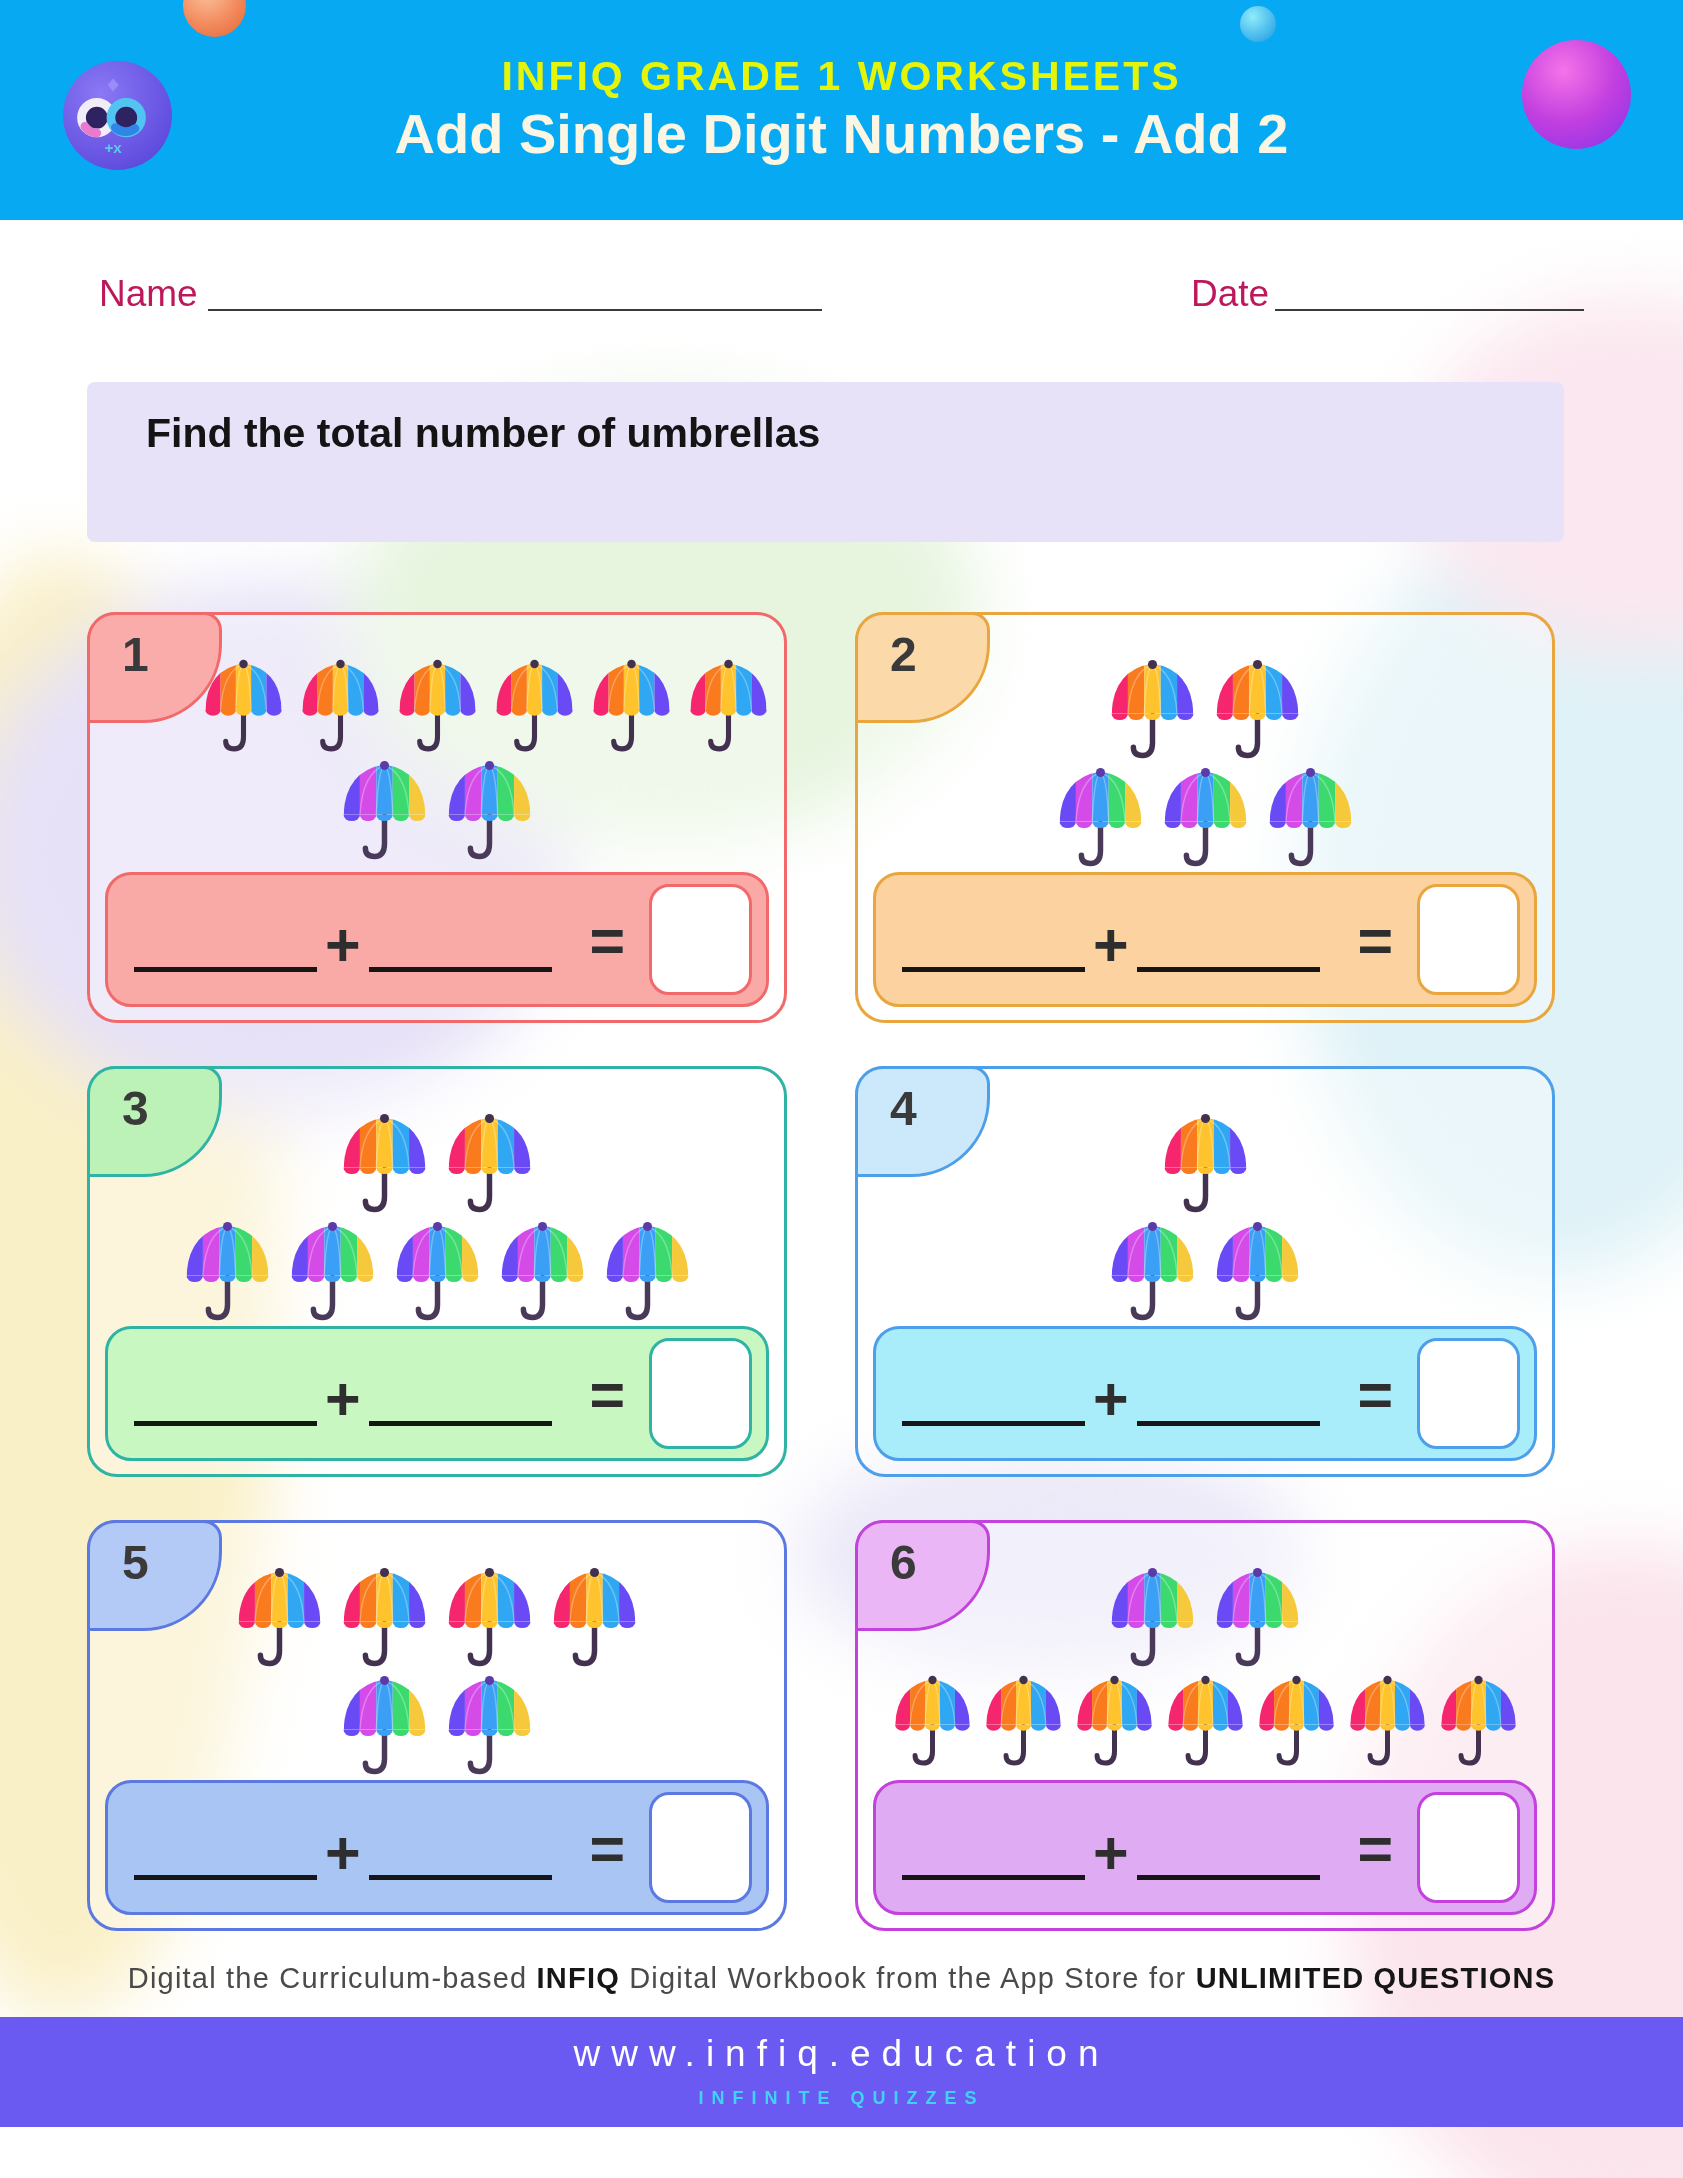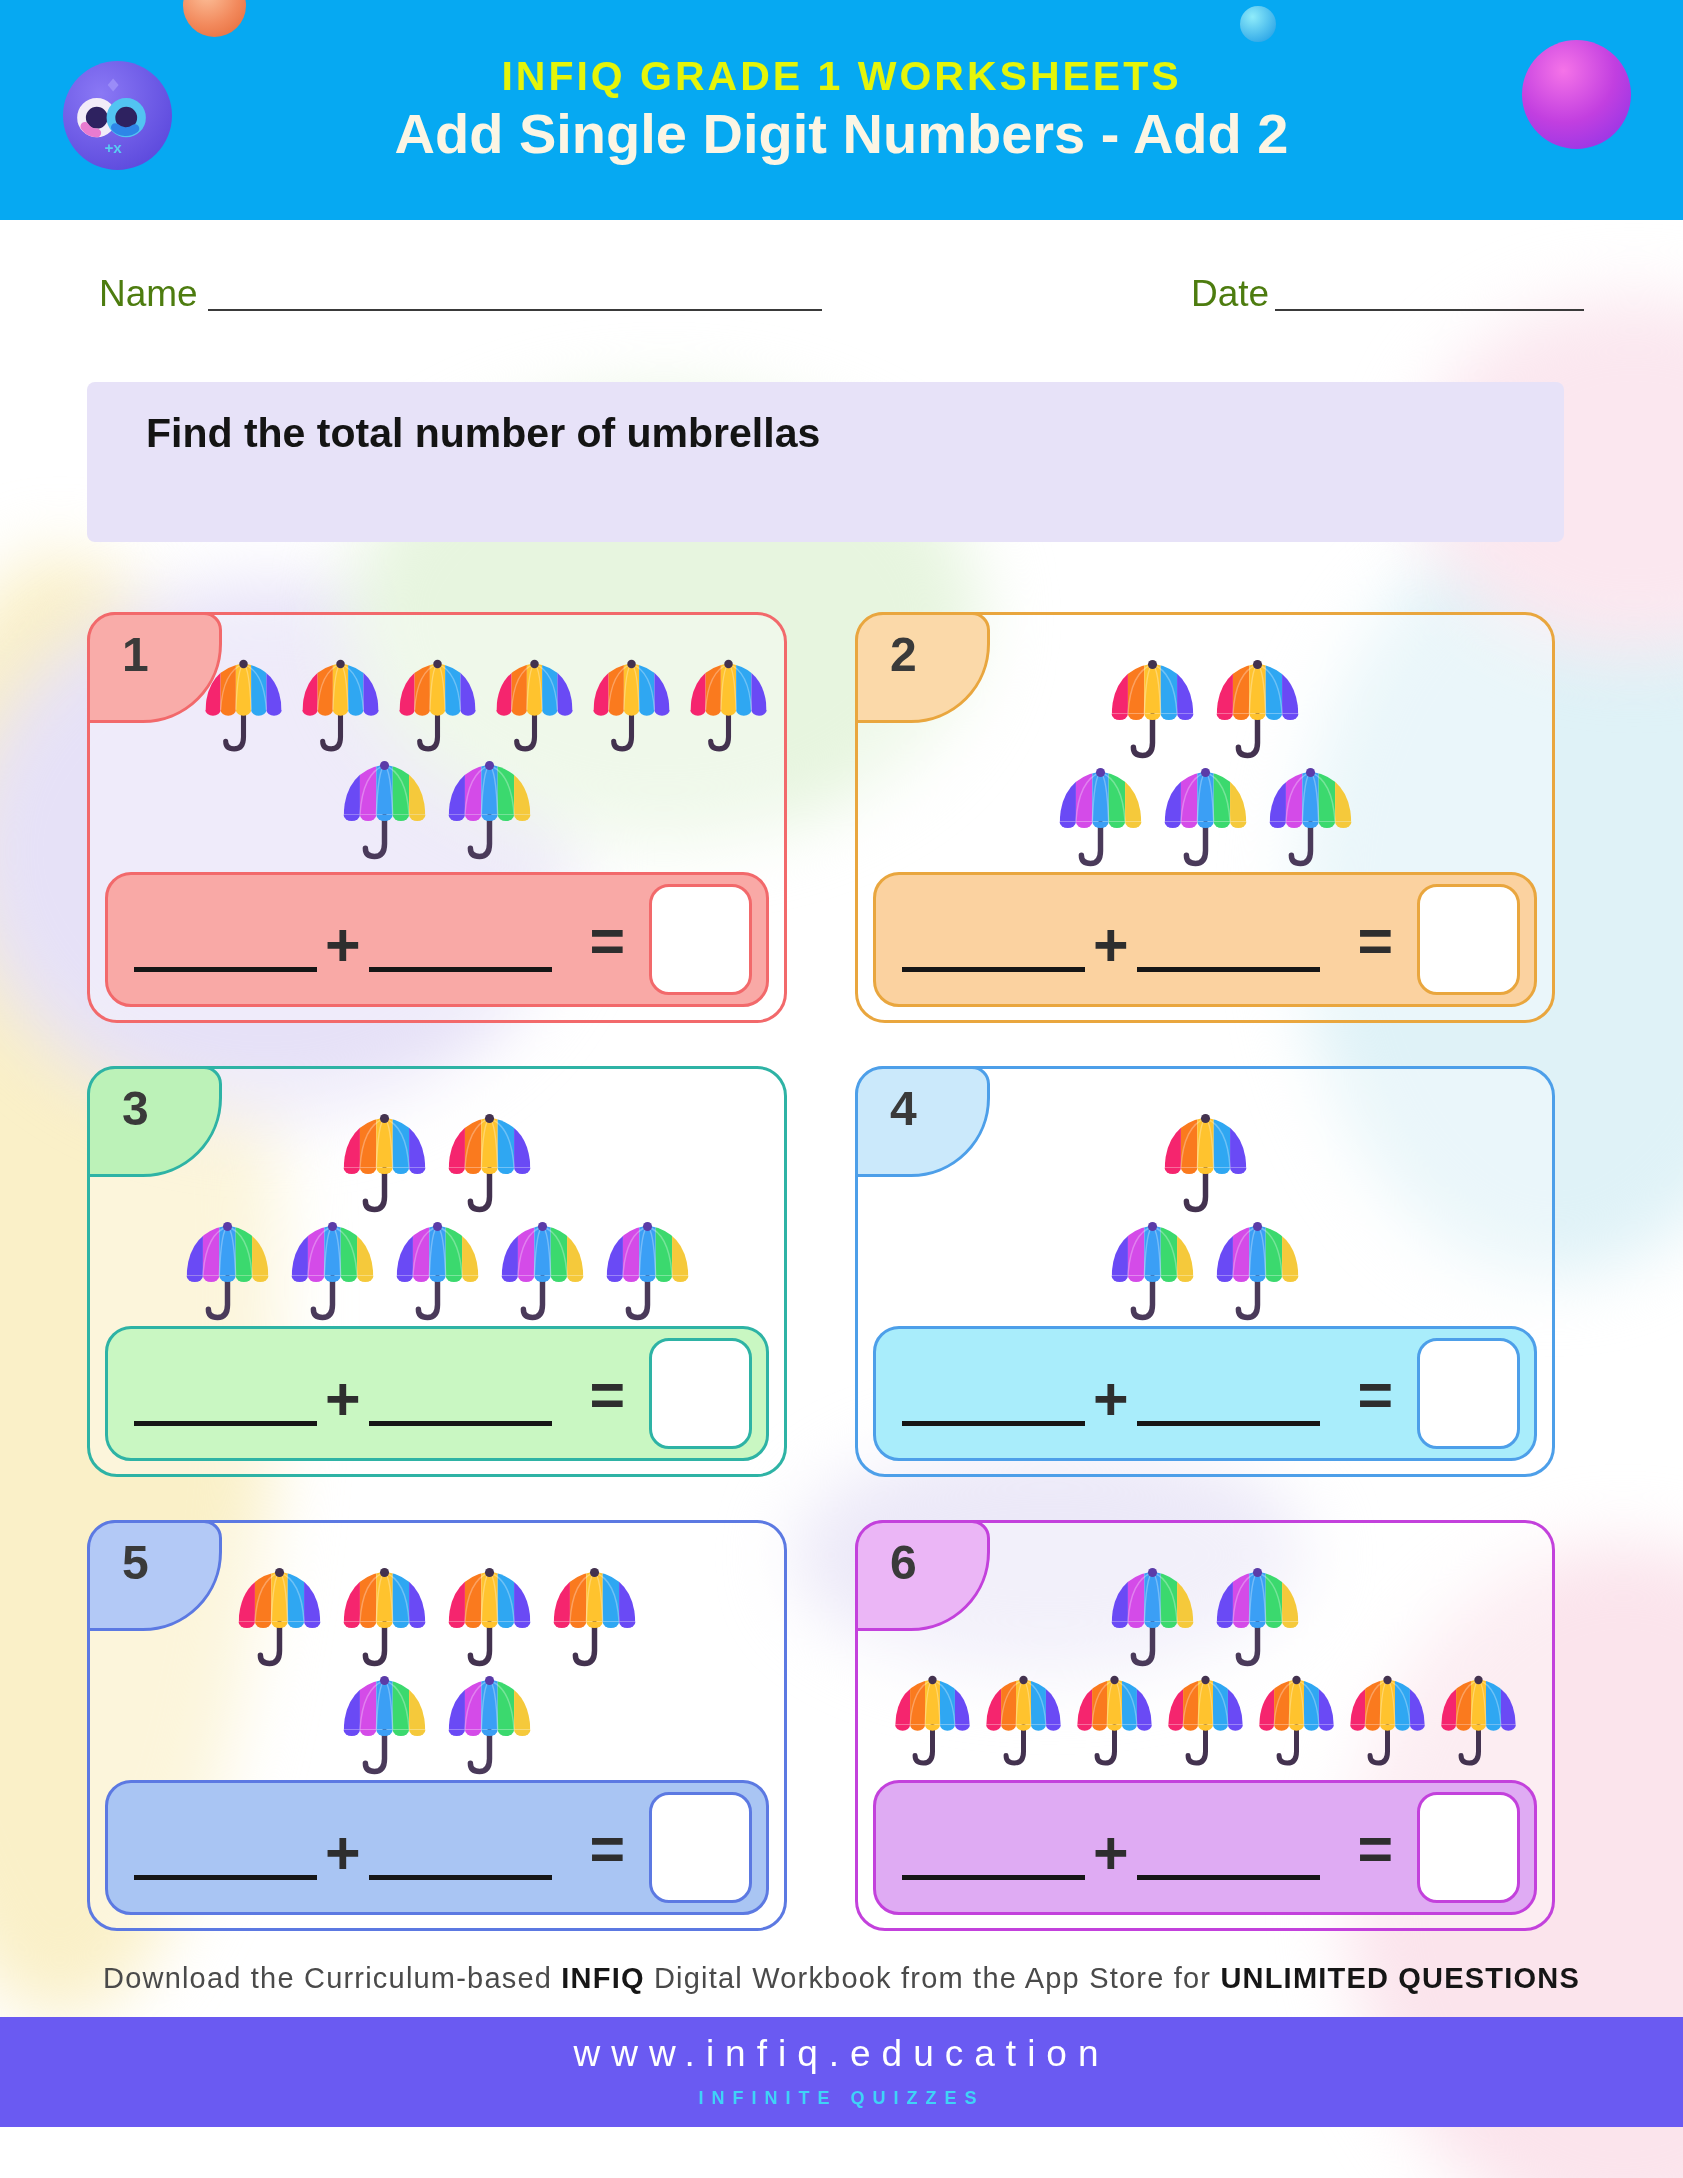--- a/index.html
+++ b/index.html
@@ -18,21 +18,21 @@
          font-size:56px;font-weight:800;color:#FBF5E4;}
   .sphere{position:absolute;border-radius:50%;z-index:6;}
   .sphere.orange{left:183px;top:-26px;width:63px;height:63px;
       background:radial-gradient(circle at 38% 30%,#FCC09A,#F2895C 55%,#E56A38 95%);}
   .sphere.blue-small{left:1240px;top:6px;width:36px;height:36px;
       background:radial-gradient(circle at 35% 30%,#8FECFA,#2FA8E8 80%);}
   .sphere.purple{left:1522px;top:40px;width:109px;height:109px;
       background:radial-gradient(circle at 38% 28%,#F573E8,#C23FE0 50%,#8B33E8 95%);}
   .logo{position:absolute;left:63px;top:61px;width:109px;height:109px;z-index:7;}
   
-  .field-label{position:absolute;font-size:37px;color:#4d7c0f;z-index:2;}
+  .field-label{position:absolute;font-size:37px;color:#be185d;z-index:2;}
   .field-line{position:absolute;height:0;border-bottom:2px solid #3A3A3A;z-index:2;}
   
   .instruction{position:absolute;left:87px;top:382px;width:1477px;height:160px;
       background:#E7E2F8;border-radius:8px;z-index:2;}
   .instruction .i-title{position:absolute;left:59px;top:28px;font-size:41px;font-weight:bold;color:#141414;}
   .instruction .i-sub{position:absolute;left:59px;top:93px;font-size:31px;color:#4A4A4A;}
   
   .cards{position:absolute;left:87px;top:612px;display:grid;
       grid-template-columns:700px 700px;grid-column-gap:68px;grid-row-gap:43px;z-index:2;}
   .card{position:relative;width:694px;height:405px;border:3px solid var(--cb);
@@ -975,20 +975,20 @@
         <div class="eq-bar">
           <span class="blank"></span>
           <span class="op plus">+</span>
           <span class="blank"></span>
           <span class="op equals">=</span>
           <div class="answer-box"></div>
         </div>
       </div>
     </div>
 
-  <div class="promo" id="promo-line"><span>Download the Curriculum-based </span><b>INFIQ</b><span> Digital Workbook from the App Store for </span><b>UNLIMITED QUESTIONS</b></div>
+  <div class="promo" id="promo-line"><span>Digital the Curriculum-based </span><b>INFIQ</b><span> Digital Workbook from the App Store for </span><b>UNLIMITED QUESTIONS</b></div>
   <div class="footer-bar">
     <div class="website">www.infiq.education</div>
     <div class="tagline">INFINITE QUIZZES</div>
   </div>
 
 </div>
 
 
 </body></html>

